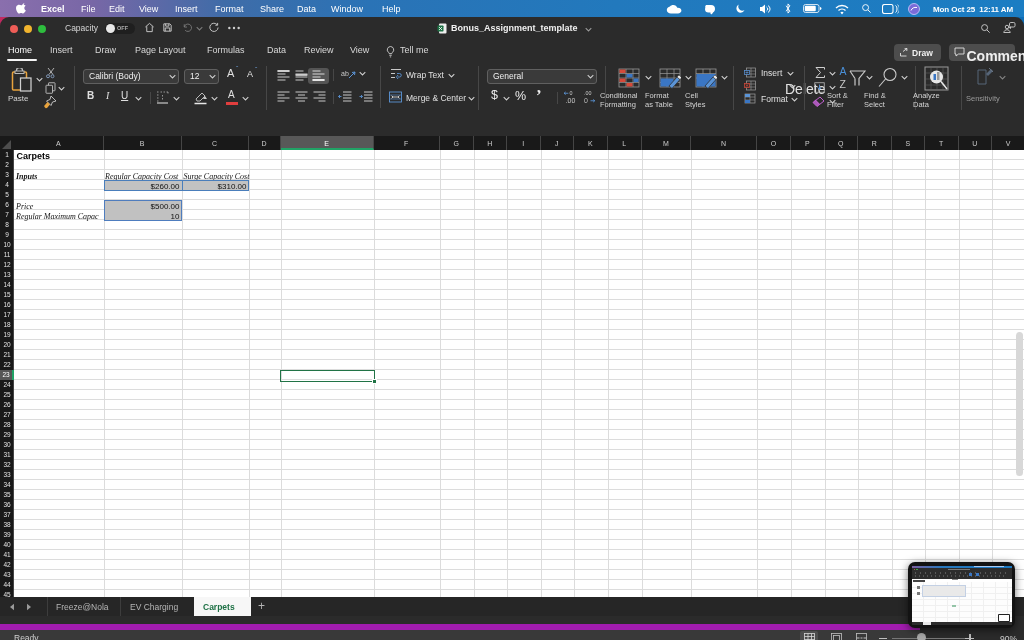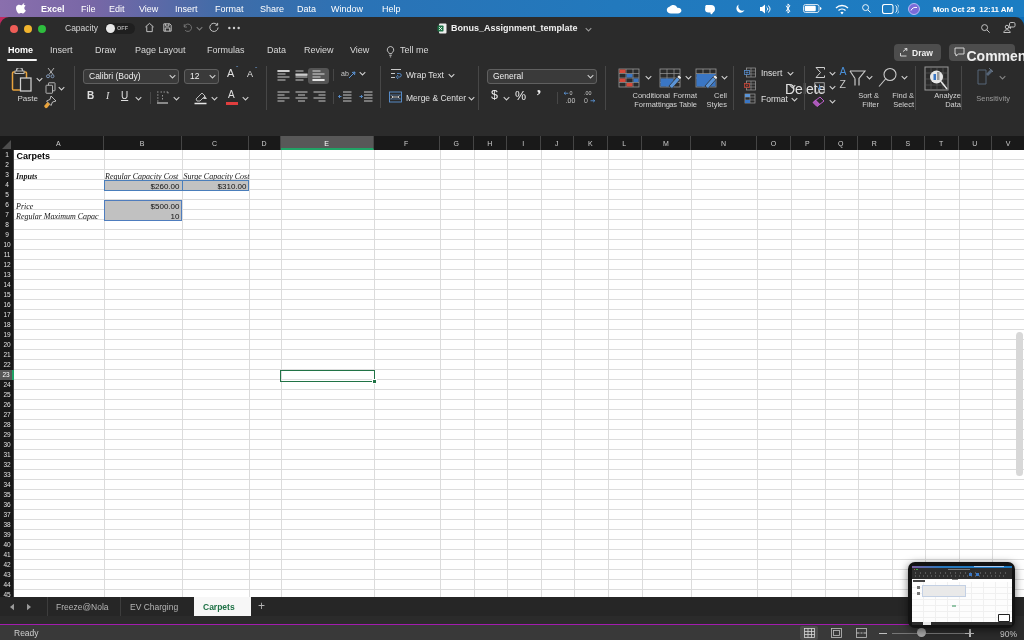--- a/index.html
+++ b/index.html
@@ -19,39 +19,39 @@
   background:#2b2b2b; border-radius:9px 9px 0 0; overflow:hidden; }
 
 .tl { position:absolute; top:7.5px; width:8.5px; height:8.5px; border-radius:50%; }
 #titlebar { position:absolute; top:0; left:0; width:1024px; height:25px; }
 
 #tabsrow { position:absolute; top:25px; left:0; width:1024px; height:20px; }
 #tabsrow .rt { position:absolute; top:3px; font-size:9px; color:#d8d8d8; }
 
 #ribbon { position:absolute; top:45px; left:0; width:1024px; height:57px; }
 .gsep { position:absolute; width:1px; background:#474747; top:4px; height:44px; }
-.rlbl { position:absolute; font-size:7.5px; line-height:8.5px; color:#d4d4d4; text-align:right; white-space:nowrap; }
+.rlbl { position:absolute; font-size:7.5px; line-height:8.5px; color:#d4d4d4; text-align:left; white-space:nowrap; }
 .chev { position:absolute; width:7px; height:5px; }
 .selbox { position:absolute; height:15px; background:#3a3a3a; border:1px solid #606060; border-radius:3px; color:#f0f0f0; font-size:8.5px; line-height:13px; padding-left:5px; }
 .btxt { position:absolute; color:#e0e0e0; }
 
 #fbar { position:absolute; top:102px; left:0; width:1024px; height:17px; background:#2b2b2b; border-top:1px solid #1c1c1c; border-bottom:2px solid #ebebeb;}
 
 #sheet { position:absolute; top:119px; left:0; width:1024px; height:469px; background:#fff; }
 #colhdr { position:absolute; top:0; left:0; width:1024px; height:14px; background:#191919; }
 .ch { position:absolute; top:0; height:14px; color:#cdcdcd; font-size:7px; text-align:center; line-height:15px; border-right:1px solid #454545; }
 #rowhdr { position:absolute; top:14px; left:0; width:14px; height:455px; background:#191919; border-right:1px solid #454545;}
 .rh { position:absolute; left:0; width:14px; height:10px; color:#e3e3e3; font-size:6.5px; text-align:center; line-height:10px; }
 #grid { position:absolute; top:14px; left:14px; width:1010px; height:455px; background:#fff;
   background-image:repeating-linear-gradient(to bottom,transparent 0px,transparent 9px,#dcdcdc 9px,#dcdcdc 10px); }
 .vline { position:absolute; top:0; width:1px; height:455px; background:#dcdcdc; }
 
 #tabbar { position:absolute; top:580px; left:0; width:1024px; height:19px; background:#262626; }
 
-#statusbar { position:absolute; top:607px; left:0; width:920px; height:16px; background:#393939; border-top:1px solid #a21caf; }
+#statusbar { position:absolute; top:607px; left:0; width:920px; height:16px; background:#393939; border-top:6px solid #a21caf; }
 </style>
 </head>
 <body>
 <div id="screen">
   <div id="wallstrip"></div>
   <div id="menubar">
     <svg class="abs" style="left:16px;top:3px" width="11" height="12" viewBox="0 0 24 26" fill="#fff">
         <path d="M16.5 1.5c.2 1.5-.4 3-1.3 4.1-.9 1.1-2.4 2-3.8 1.9-.2-1.5.5-3 1.3-4 .9-1.1 2.5-1.9 3.8-2zM20.5 20c-.7 1.6-1 2.3-1.9 3.7-1.3 1.9-3 4.3-5.2 4.3-1.9 0-2.4-1.2-5-1.2s-3.2 1.2-5.1 1.2C1.1 28 -.5 25.9-1.7 24-5.1 18.6-5.5 12.3-3.3 9c1.5-2.3 4-3.7 6.3-3.7 2.3 0 3.8 1.3 5.7 1.3 1.9 0 3-1.3 5.7-1.3 2 0 4.2 1.1 5.7 3-5 2.7-4.2 9.9.4 11.7z" transform="translate(4,-1) scale(.85)"></path>
       </svg>
     <span class="mi" style="left:41px;font-weight:bold">Excel</span>
@@ -156,21 +156,21 @@
           <path d="M15 15l6 6"></path>
         </svg>
       <svg class="abs" style="left:1003px;top:5px" width="13" height="12" viewBox="0 0 26 24" fill="none" stroke="#cfcfcf" stroke-width="1.8">
           <rect x="13" y="1" width="11" height="9" rx="2.5"></rect>
           <path d="M15 10v3l-3.5-3"></path>
           <circle cx="8" cy="10" r="3.5"></circle>
           <path d="M1.5 21c.8-3.6 3.4-5.5 6.5-5.5s5.7 1.9 6.5 5.5z"></path>
         </svg>
     </div>
     <div id="tabsrow">
-      <span class="rt" style="left:8px;color:#fff;font-weight:bold">Home</span>
+      <span class="rt" style="left:8px;color:#fff;font-weight:normal">Home</span>
       <div class="abs" style="left:7px;top:16.5px;width:30px;height:2px;background:#f5f5f5;border-radius:1px"></div>
       <span class="rt" style="left:50px">Insert</span>
       <span class="rt" style="left:95px">Draw</span>
       <span class="rt" style="left:135px">Page Layout</span>
       <span class="rt" style="left:207px">Formulas</span>
       <span class="rt" style="left:267px">Data</span>
       <span class="rt" style="left:304px">Review</span>
       <span class="rt" style="left:350px">View</span>
       <svg class="abs" style="left:386px;top:4px" width="9" height="12" viewBox="0 0 16 22" fill="none" stroke="#d8d8d8" stroke-width="1.6">
           <path d="M8 1a6 6 0 0 1 3.5 10.8c-.8.6-1.2 1.2-1.2 2.2h-4.6c0-1-.4-1.6-1.2-2.2A6 6 0 0 1 8 1z"></path>

